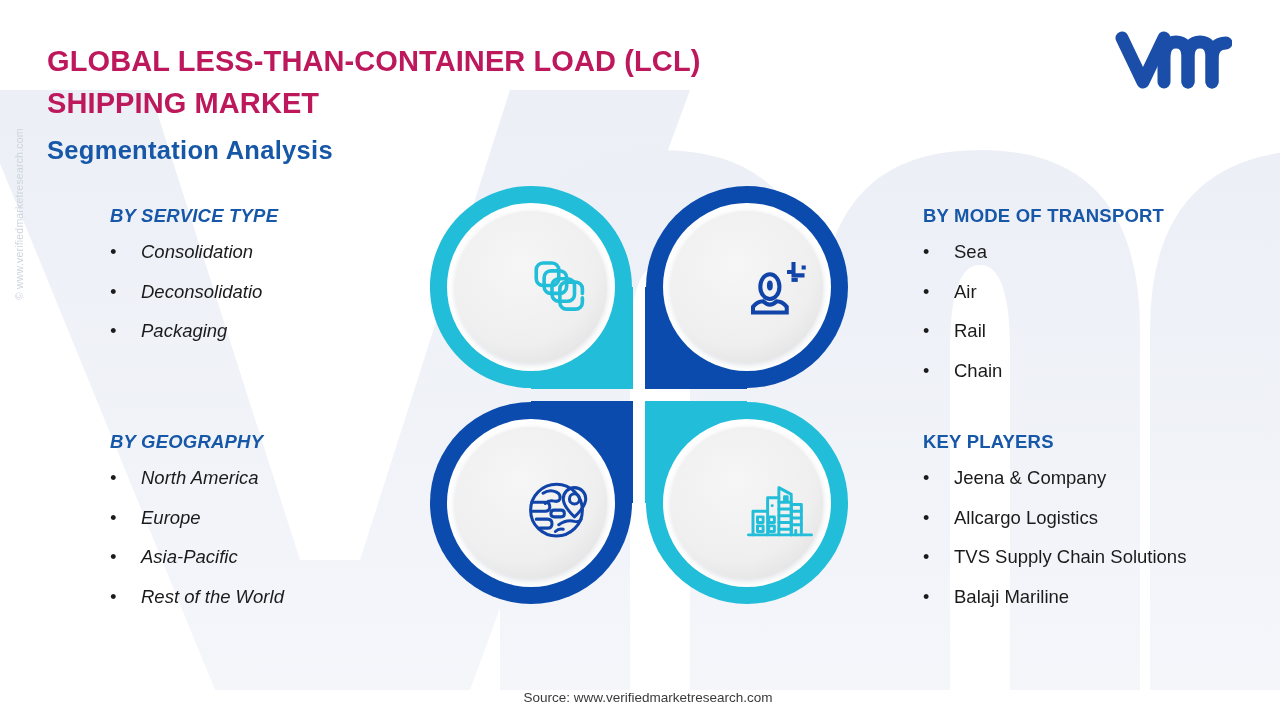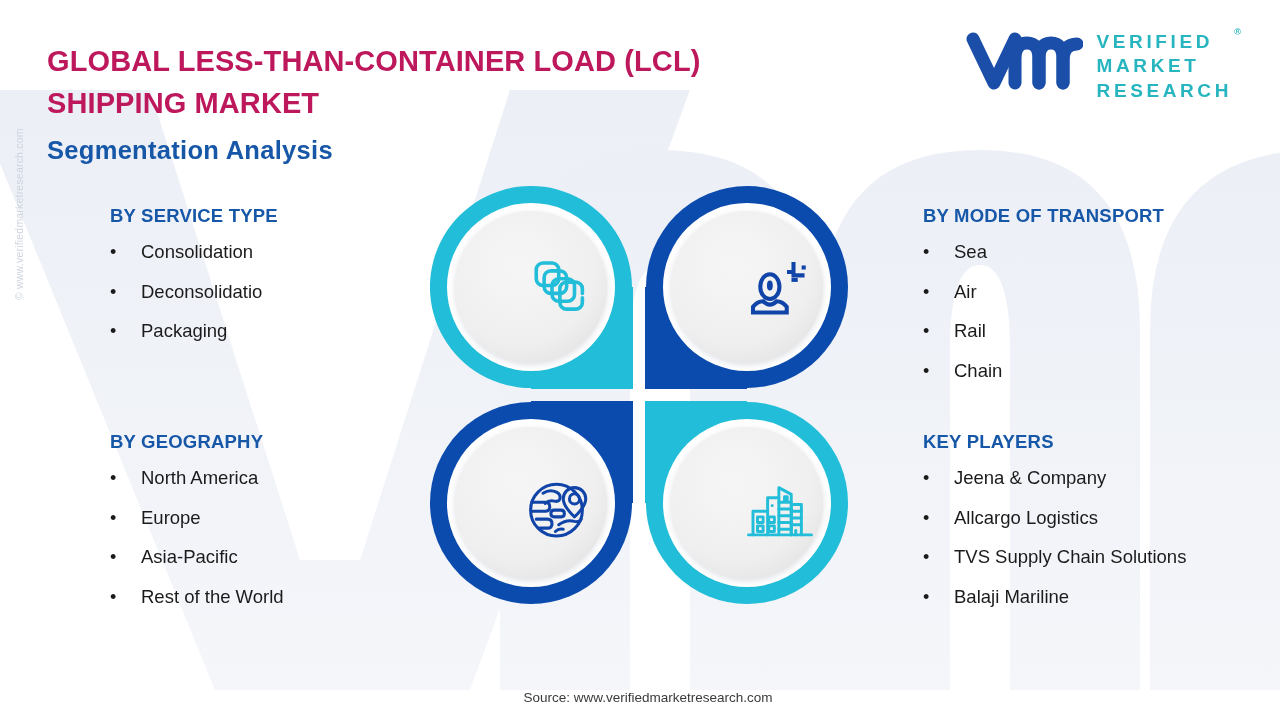--- a/index.html
+++ b/index.html
@@ -47,21 +47,21 @@
   
   .wm-vert {
     position:absolute; left:13px; top:300px;
     transform:rotate(-90deg); transform-origin:0 0;
     white-space:nowrap; color:#cdd4de; font-size:10.5px;
     letter-spacing:.2px;
   }
 
   
   .col { position:absolute; }
-  .col-left  { left:110px; width:300px; }
+  .col-left  { left:110px; width:300px;font-style:italic; }
   .col-right { left:923px; width:360px; }
   .r1 { top:205px; }
   .r2 { top:431px; }
 
   .sec-head {
     font-size:18.5px; font-weight:bold; color:#1757a8;
     letter-spacing:.2px; margin-bottom:16px; white-space:nowrap;
   }
   .sec-list { list-style:none; }
   .sec-list li {
@@ -124,26 +124,20 @@
   <div class="logo">
     <span class="logo-mark">
       <svg width="118" height="66" viewBox="0 0 118 66" aria-hidden="true">
         <g fill="none" stroke="#1a4ea8" stroke-width="13" stroke-linecap="round" stroke-linejoin="round">
           <path d="M 8 8 L 29 52 L 50 8"></path>
           <path d="M 50 52 L 50 28 Q 50 12 62 12 Q 74 12 74 28 L 74 52"></path>
           <path d="M 74 52 L 74 28 Q 74 12 86 12 Q 98 12 98 28 L 98 52"></path>
           <path d="M 98 52 L 98 30 Q 98 13 112 13"></path>
         </g>
       </svg>
-    </span>
-    <span class="logo-text">
-      <span class="lt">VERIFIED</span>
-      <span class="lt">MARKET</span>
-      <span class="lt">RESEARCH</span>
-      <span class="logo-reg">®</span>
     </span>
   </div>
 
   <div class="wm-vert">© www.verifiedmarketresearch.com</div>
 
   <div class="col col-left r1">
     <div class="sec-head">BY SERVICE TYPE</div>
     <ul class="sec-list">
       <li>
           <span class="bul">•</span>

